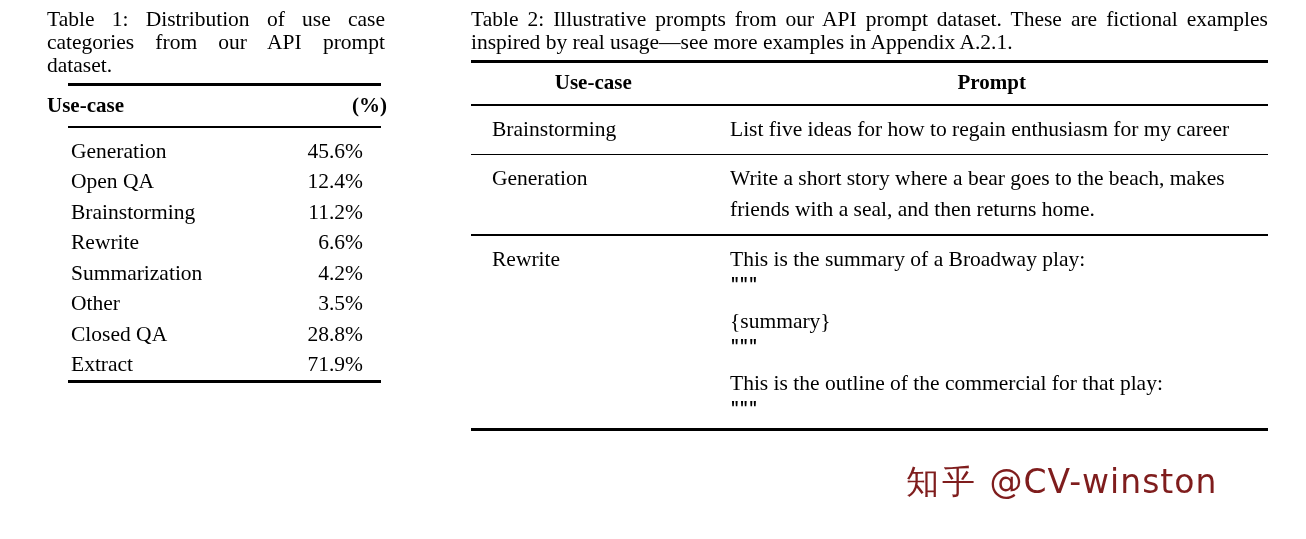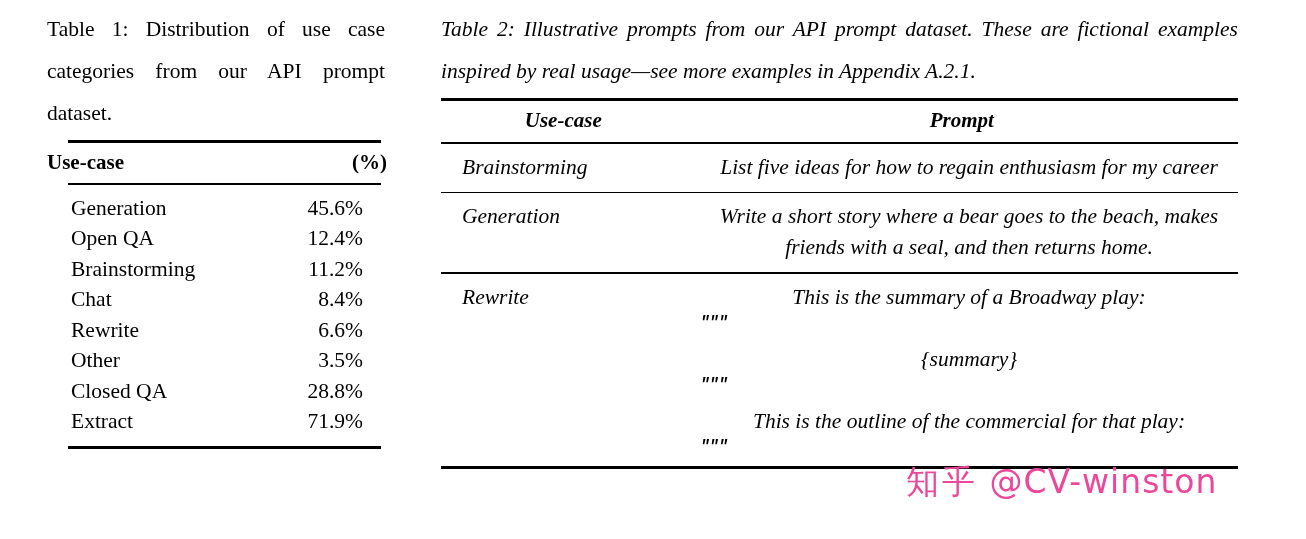--- a/index.html
+++ b/index.html
@@ -28,29 +28,28 @@
 
   
   #table1-block {
     left: 47px;
     top: 8px;
     width: 340px;
   }
 
   
   #table2-block {
-    left: 441px;
+    left: 471px;
     top: 8px;
     width: 797px;
-    font-style: italic;
   }
 
   .caption {
     font-size: 21.5px;
-    line-height: 42px;
+    line-height: 23px;
     text-align: justify;
     text-justify: inter-word;
     margin: 0 0 6px 0;
     hyphens: none;
   }
   #table1-block .caption {
     width: 338px;
   }
   #table2-block .caption {
     width: 797px;
@@ -96,21 +95,20 @@
     padding-right: 24px;
   }
   #table1-block tbody tr td {
     line-height: 30.5px;
     font-size: 21.5px;
   }
   #table1-block tbody tr:first-child td {
     padding-top: 8px;
   }
   #table1-block tbody tr:last-child td {
-    padding-bottom: 9px;
   }
 
   
   #table2-block .tbl {
     width: 100%;
     border-collapse: collapse;
     table-layout: fixed;
     font-size: 21.5px;
   }
   #table2-block .rule-top { width: 797px; }
@@ -145,21 +143,20 @@
     line-height: 31px;
     font-size: 21.5px;
     padding-top: 8px;
     padding-bottom: 9px;
   }
   #table2-block .usecase {
     white-space: nowrap;
   }
   #table2-block .prompt p {
     margin: 0;
-    text-align: center;
   }
   .tq {
     font-family: "Liberation Mono", "DejaVu Sans Mono", monospace;
     font-size: 16px;
     letter-spacing: -0.5px;
     line-height: 20px;
     display: block;
     font-weight: bold;
   }
   .gap {
@@ -212,26 +209,26 @@
         </tr>
         <tr>
           <td class="col-uc">Open QA</td>
           <td class="col-pct">12.4%</td>
         </tr>
         <tr>
           <td class="col-uc">Brainstorming</td>
           <td class="col-pct">11.2%</td>
         </tr>
         <tr>
-          <td class="col-uc">Chat</td>
-          <td class="col-pct">8.4%</td>
-        </tr>
-        <tr>
           <td class="col-uc">Rewrite</td>
           <td class="col-pct">6.6%</td>
+        </tr>
+        <tr>
+          <td class="col-uc">Summarization</td>
+          <td class="col-pct">4.2%</td>
         </tr>
         <tr>
           <td class="col-uc">Other</td>
           <td class="col-pct">3.5%</td>
         </tr>
         <tr>
           <td class="col-uc">Closed QA</td>
           <td class="col-pct">28.8%</td>
         </tr>
         <tr>
@@ -300,17 +297,17 @@
             <p>This is the outline of the commercial for that play:</p>
             <span class="tq">"""</span>
           </td>
         </tr>
       </tbody>
     </table>
 
     <div class="rule-bottom"></div>
   </div>
 
-  <div id="watermark" style="color: #ec4899;">
+  <div id="watermark" style="color: #7f1d1d;">
     <span class="wm-cn">知乎</span><span>&nbsp;</span><span>@CV-winston</span>
   </div>
 
 </div>
 
 </body></html>

